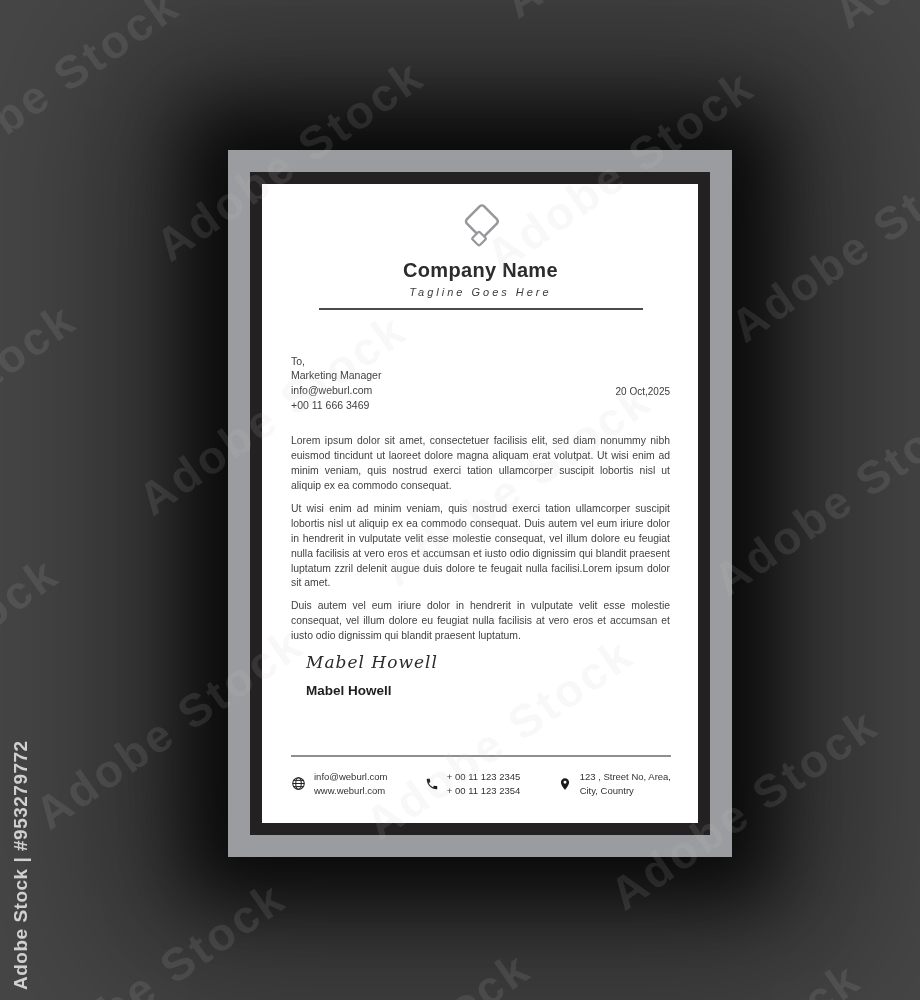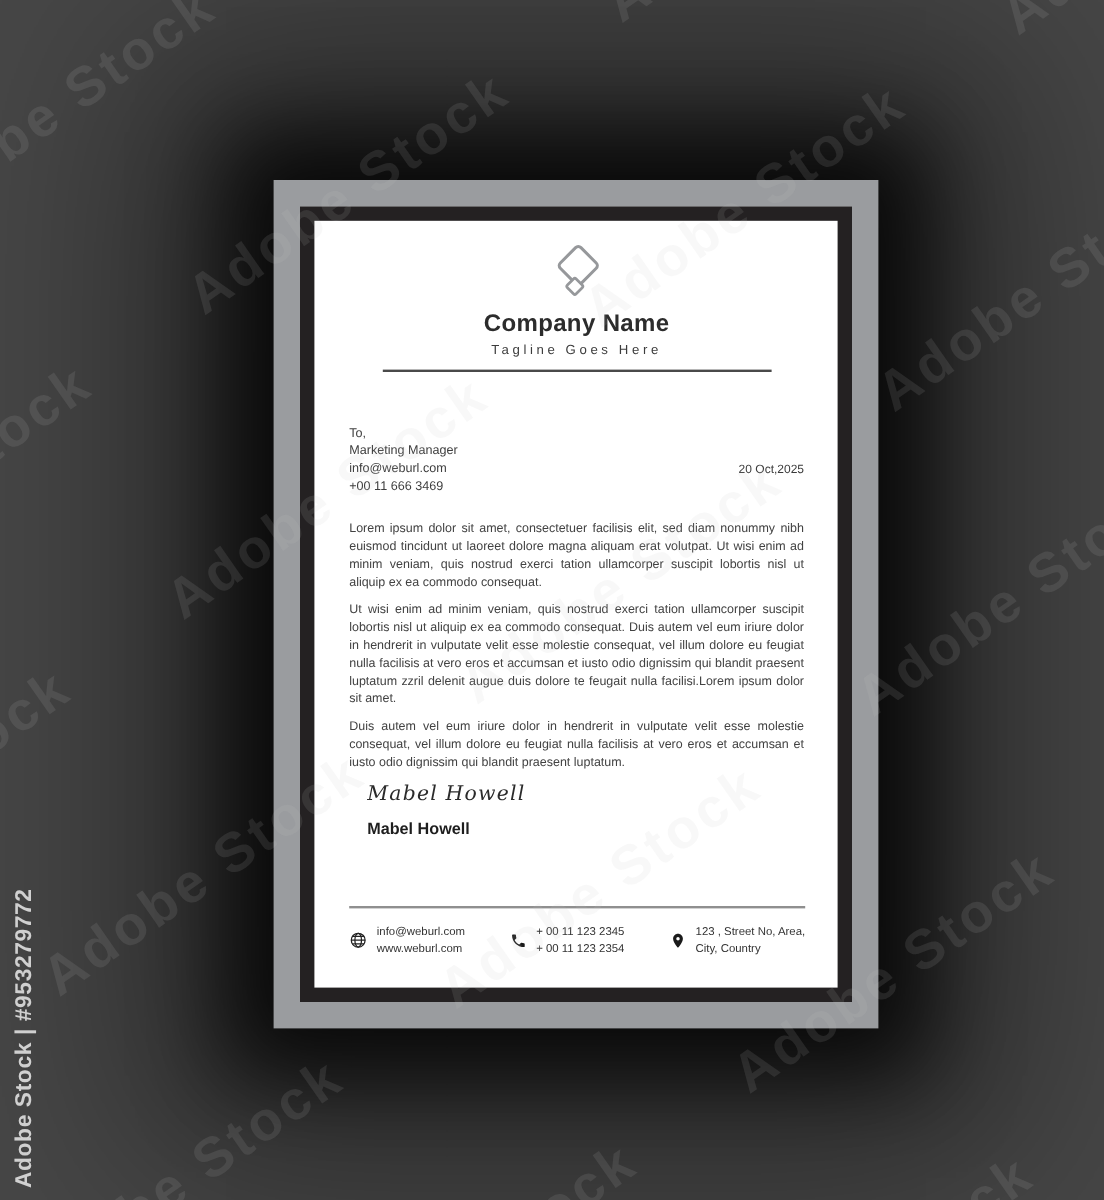--- a/index.html
+++ b/index.html
@@ -67,21 +67,21 @@
   }
 
   
   .logo-wrap{text-align:center;height:58px;}
   .company-name{
     margin:1px 0 0;text-align:center;
     font-size:20px;font-weight:700;letter-spacing:.3px;color:var(--ink);
   }
   .tagline{
     margin-top:4px;text-align:center;
-    font-size:11px;letter-spacing:3px;color:#3c3c3c;
+    font-size:11px;letter-spacing:3px;color:#3c3c3c;font-style:italic;
   }
   .header-rule{width:324px;height:1.5px;background:var(--rule-dark);margin:10px auto 0;}
 
   
   .recipient-row{position:relative;margin-top:44px;}
   .recipient-line{font-size:10.5px;line-height:14.7px;color:#3e3e3e;}
   .letter-date{
     position:absolute;right:0;bottom:15px;
     font-size:10px;color:#3a3a3a;
   }

